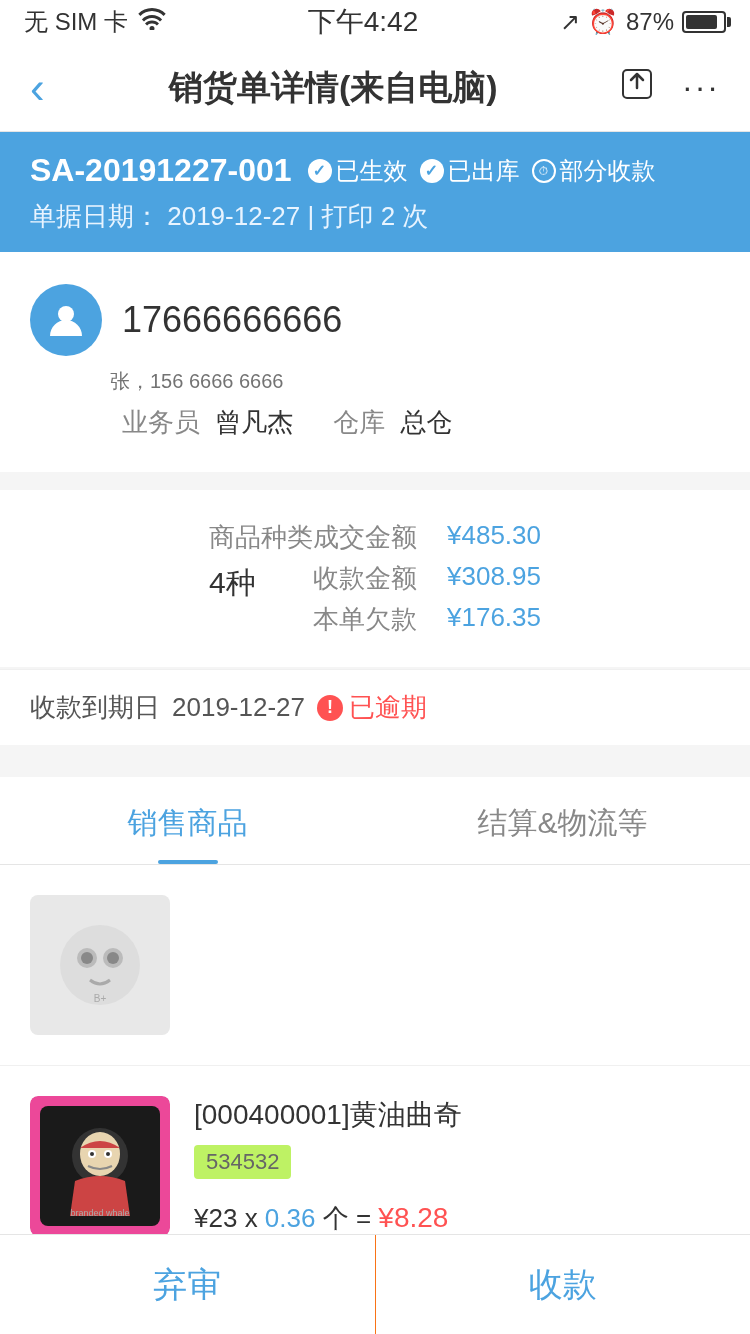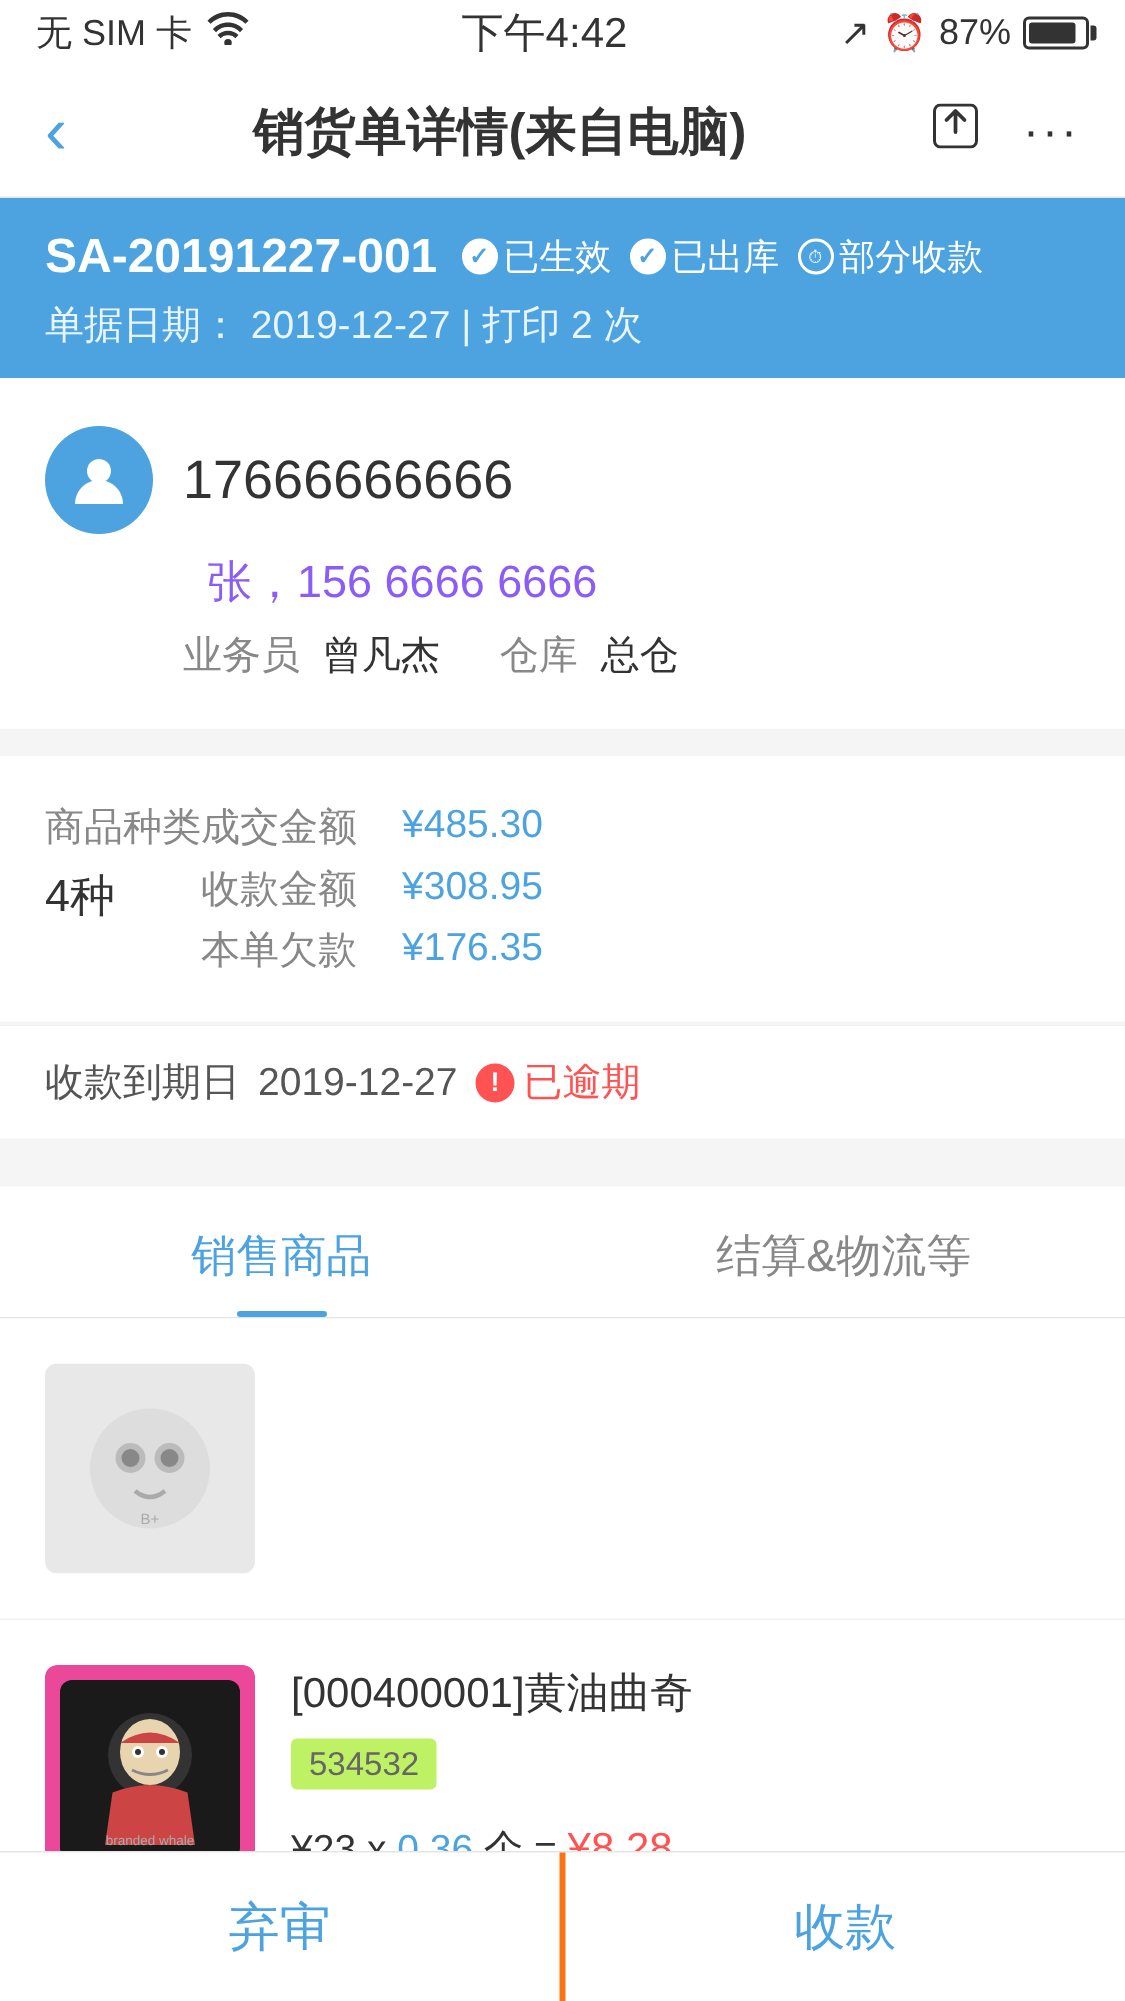--- a/index.html
+++ b/index.html
@@ -155,23 +155,23 @@
       justify-content: center;
       color: #fff;
       font-size: 36px;
       flex-shrink: 0;
     }
     .customer-name {
       font-size: 36px;
       font-weight: 500;
     }
     .customer-info {
-      font-size: 30px;
-      color: #8b5cf6;
-      margin-left: 108px;
+      font-size: 20px;
+      color: #737373;
+      margin-left: 80px;
       margin-bottom: 10px;
     }
     .customer-meta {
       display: flex;
       gap: 40px;
       margin-left: 92px;
       font-size: 26px;
       color: #888;
     }
     .meta-label { color: #888; }
@@ -184,21 +184,21 @@
     }
 
     
     .stats-section {
       background: #fff;
       padding: 30px;
       margin-bottom: 2px;
     }
     .stats-grid {
       display: flex;
-      justify-content: flex-start;
+      justify-content: center;
     }
     .stats-left .label {
       font-size: 26px;
       color: #888;
     }
     .stats-left .value {
       font-size: 28px;
       color: #333;
     }
     .stats-right {
@@ -359,21 +359,21 @@
     .bottom-btn {
       flex: 1;
       display: flex;
       align-items: center;
       justify-content: center;
       font-size: 34px;
       color: #4CA3E0;
       cursor: pointer;
     }
     .bottom-btn:first-child {
-      border-right: 4px solid #f97316;
+      border-right: 1px solid #f97316;
     }
   </style>
 </head>
 <body>
 
 <div class="status-bar">
   <div class="status-left">
     <span>无 SIM 卡</span>
     <span>
       <svg width="28" height="22" viewBox="0 0 28 22">

